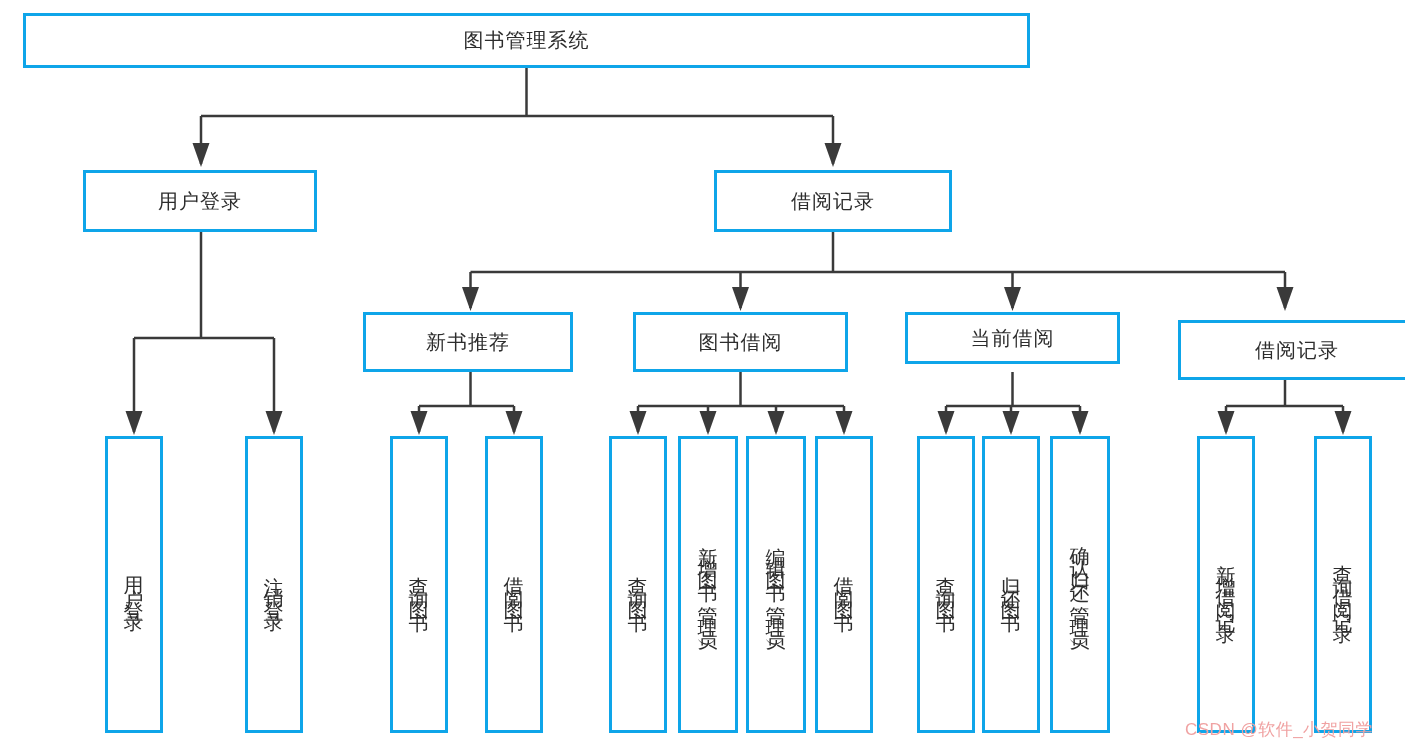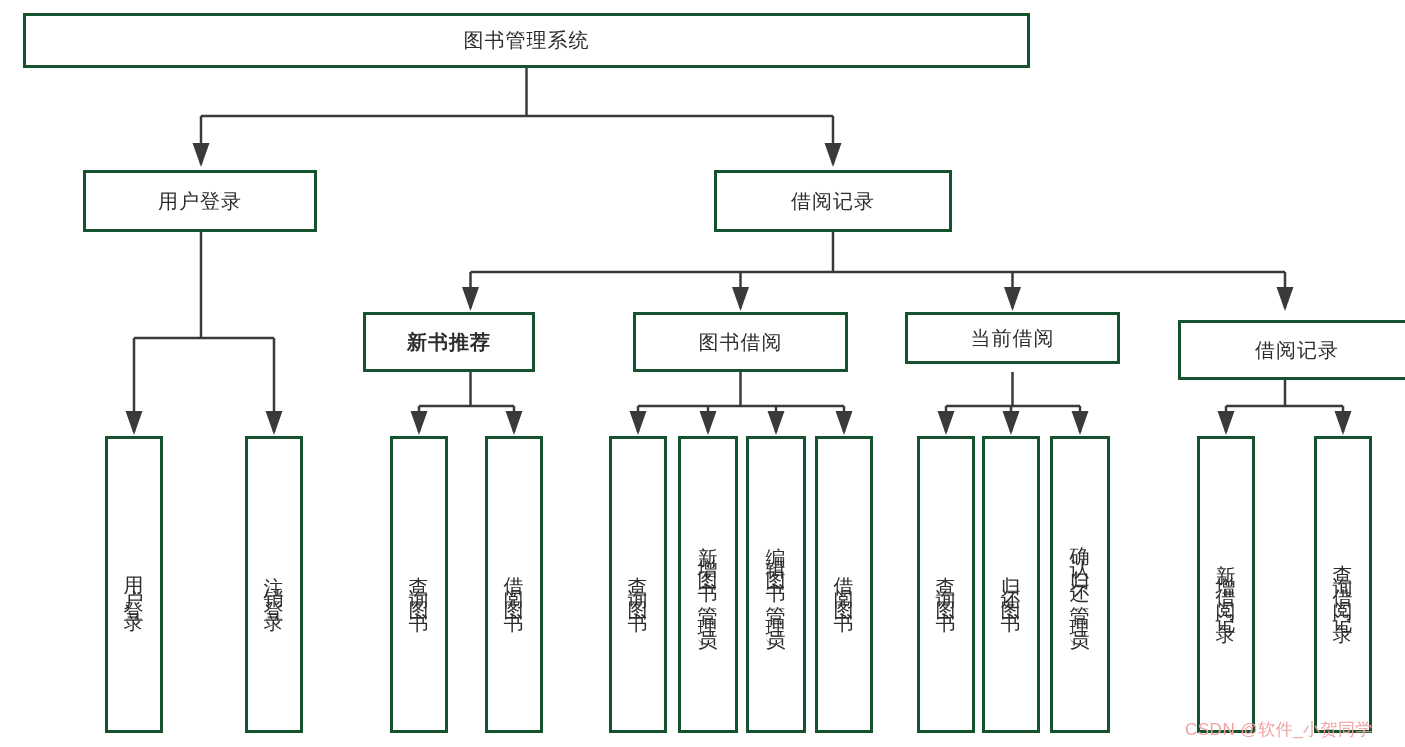--- a/index.html
+++ b/index.html
@@ -19,21 +19,21 @@
   }
   svg.wires {
     position: absolute;
     left: 0; top: 0;
     width: 1405px; height: 747px;
     z-index: 1;
   }
   .node {
     position: absolute;
     background: #ffffff;
-    border: 3px solid #14532d;
+    border: 3px solid #0ea5e9;
     box-sizing: border-box;
     display: flex;
     align-items: center;
     justify-content: center;
     color: #2d2d2d;
     z-index: 2;
   }
   .node .lbl {
     font-size: 20px;
     letter-spacing: 1px;
@@ -43,21 +43,21 @@
     writing-mode: vertical-rl;
     text-orientation: mixed;
     letter-spacing: 12px;
     white-space: normal;
     line-height: 1;
   }
   
   .n-root            { left: 23px;   top: 13px;  width: 1007px; height: 55px; }
   .n-user-login      { left: 83px;   top: 170px; width: 234px;  height: 62px; }
   .n-book-mgmt       { left: 714px;  top: 170px; width: 238px;  height: 62px; }
-  .n-new-rec         { left: 363px;  top: 312px; width: 172px;  height: 60px; font-weight: bold; }
+  .n-new-rec         { left: 363px;  top: 312px; width: 210px;  height: 60px; }
   .n-book-borrow     { left: 633px;  top: 312px; width: 215px;  height: 60px; }
   .n-current-borrow  { left: 905px;  top: 312px; width: 215px;  height: 52px; }
   .n-borrow-record   { left: 1178px; top: 320px; width: 238px;  height: 60px; }
   .leaf              { top: 436px;   height: 297px; }
   .n-user-login-leaf { left: 105px;  width: 58px; }
   .n-logout          { left: 245px;  width: 58px; }
   .n-query-rec       { left: 390px;  width: 58px; }
   .n-borrow-rec      { left: 485px;  width: 58px; }
   .n-query-bb        { left: 609px;  width: 58px; }
   .n-add-book        { left: 678px;  width: 60px; }

